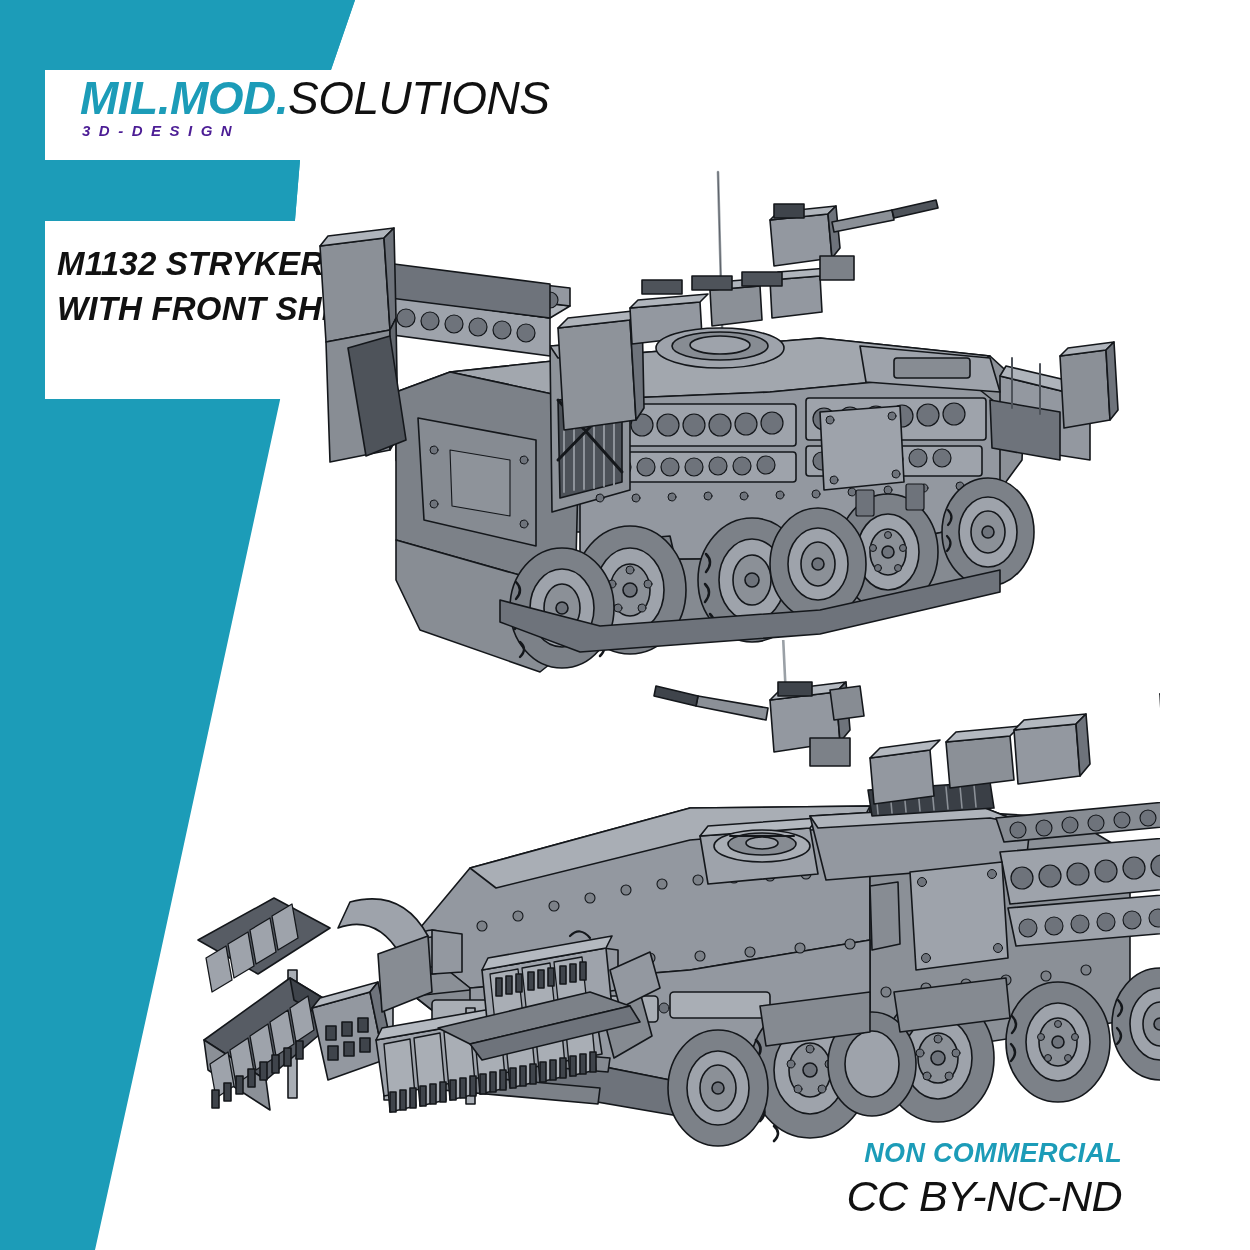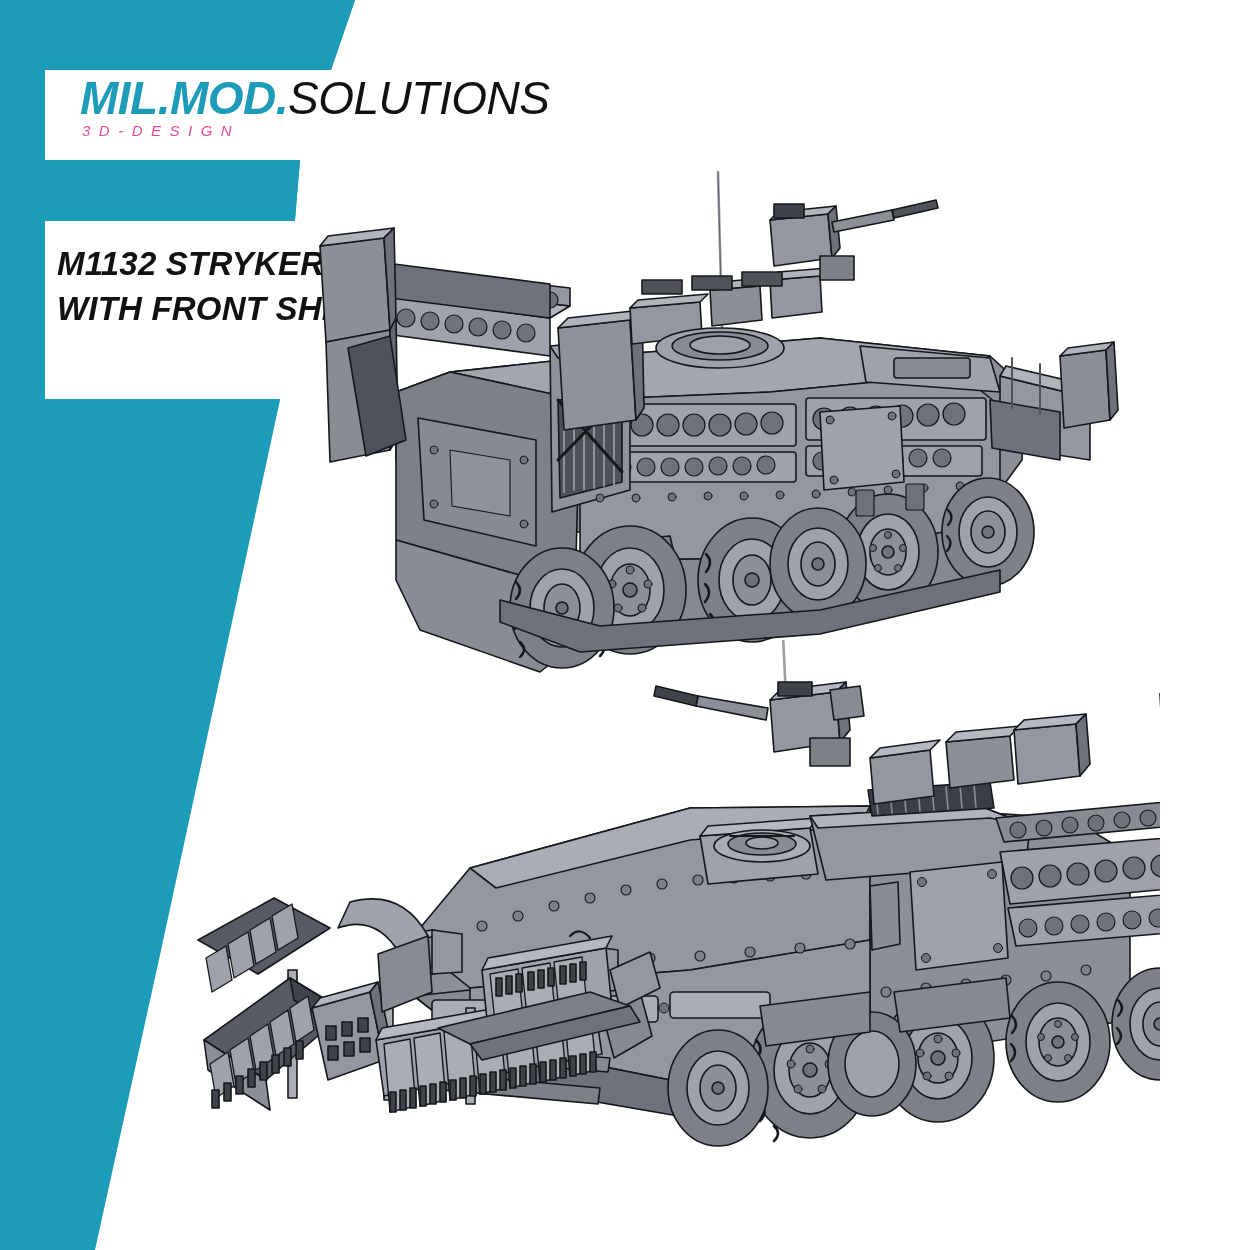--- a/index.html
+++ b/index.html
@@ -22,21 +22,21 @@
     display:flex;flex-direction:column;justify-content:flex-start;
   }
   .logo-line1{
     font-size:46px;font-weight:bold;font-style:italic;
     letter-spacing:-0.5px;line-height:56px;
     margin-left:35px;white-space:nowrap;
   }
   .logo-milmod{color:#1C9CB8;}
   .logo-solutions{color:#111111;font-weight:400;}
   .logo-line2{
-    font-size:15px;font-style:italic;font-weight:normal;color:#ec4899;
+    font-size:15px;font-style:italic;font-weight:bold;color:#4c1d95;
     letter-spacing:8.5px;margin-left:37px;margin-top:-4px;white-space:nowrap;
   }
 
   
   .title-box{
     position:absolute;left:45px;top:221px;width:470px;height:178px;
     background:#ffffff;
   }
   .title-lines{
     position:absolute;left:12px;top:20px;
@@ -79,20 +79,24 @@
     <div class="logo-line2">3D-DESIGN</div>
   </div>
 
   <div class="title-box">
     <div class="title-lines">
       <div>M1132 STRYKER</div>
       <div>WITH FRONT SHIELD</div>
     </div>
   </div>
 
+  <div class="license">
+    <div class="license-top">NON COMMERCIAL</div>
+    <div class="license-bottom">CC BY-NC-ND</div>
+  </div>
 
   <svg id="render-top" class="render" viewBox="0 0 860 540">
     <g stroke="#14171B" stroke-width="1.6" stroke-linejoin="round" stroke-linecap="round">
 
       <line x1="418" y1="12" x2="424" y2="240" stroke-width="2.6" stroke="#9aa0a6"></line>
       <line x1="418" y1="12" x2="424" y2="240" stroke-width="1" stroke="#5c6168"></line>
 
       <path d="M96,300 L96,232 L150,212 L300,196 L520,178 L690,196 L725,228 L722,300
                L700,330 L480,372 L240,372 L120,340 Z" fill="#8B9097"></path>
 

